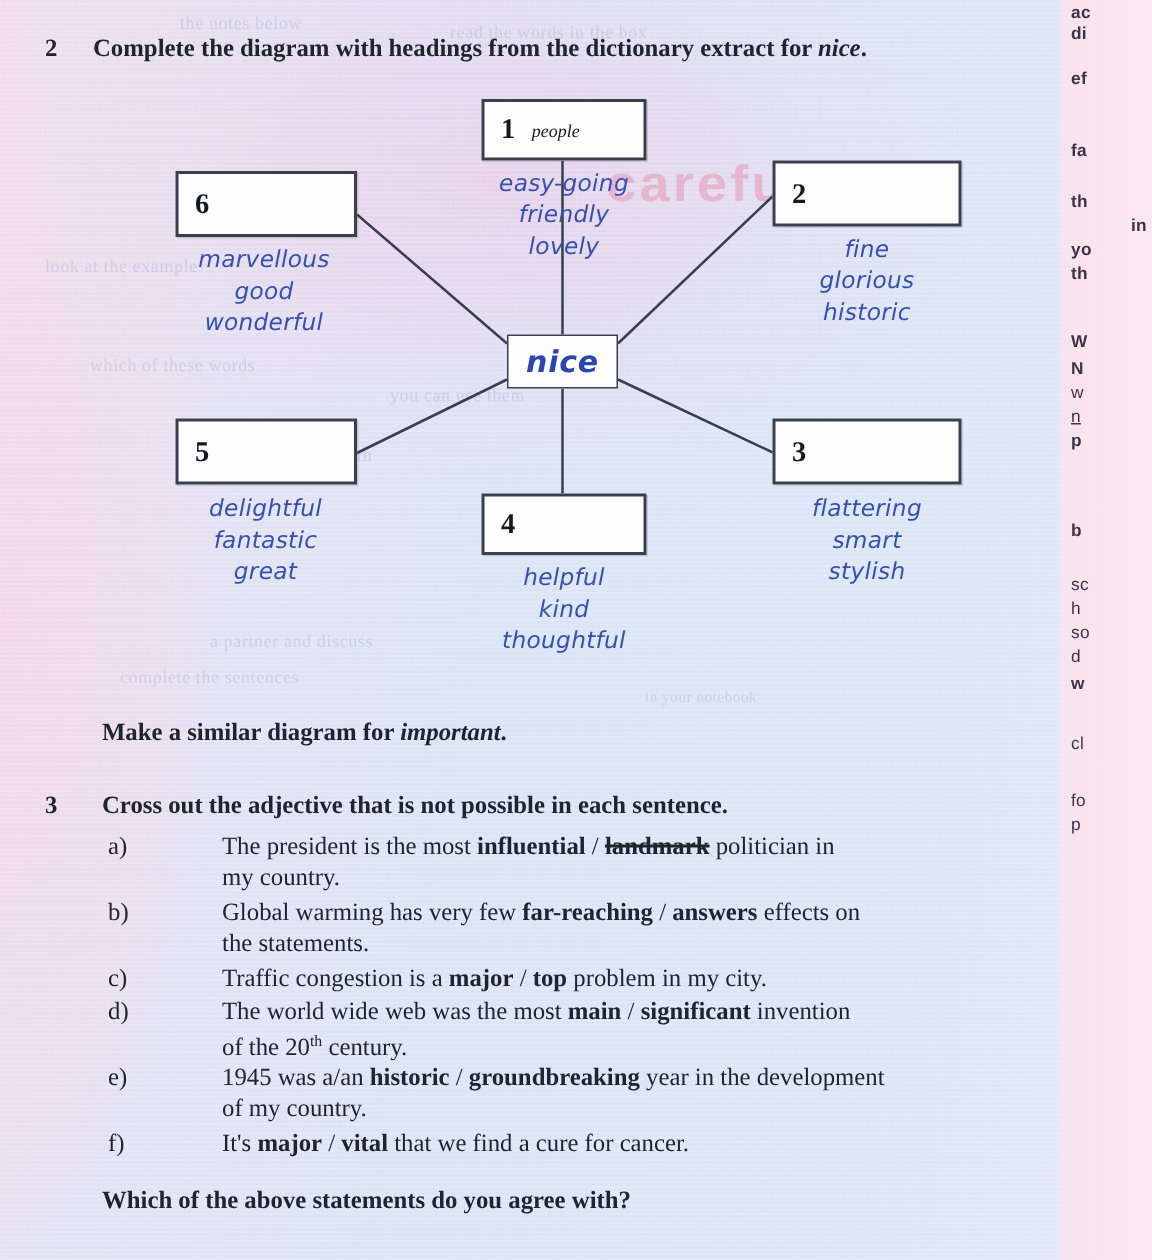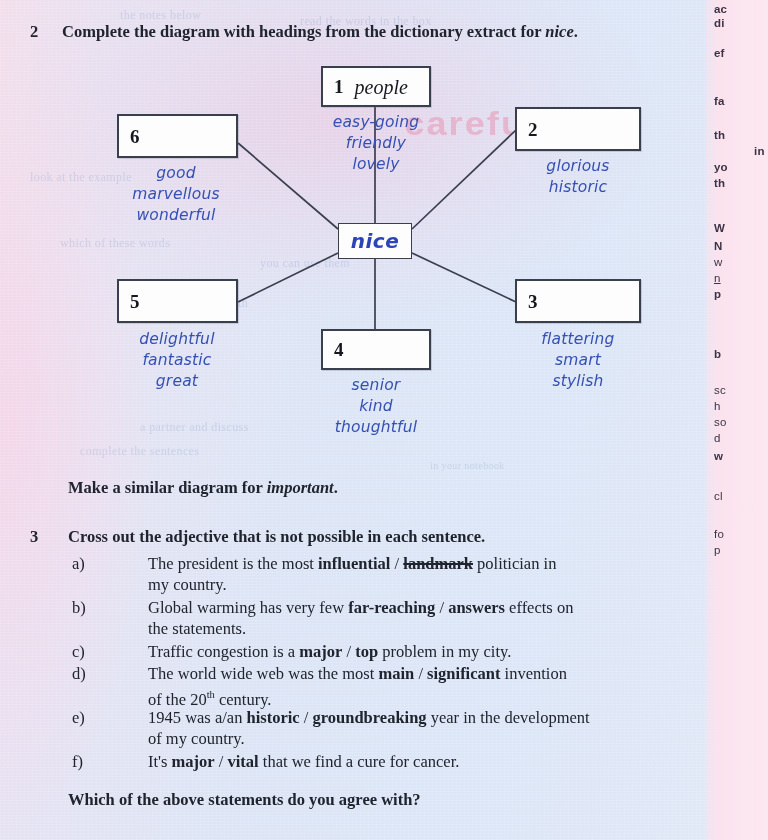--- a/index.html
+++ b/index.html
@@ -124,21 +124,21 @@
   .node .num {
     font-family: "Liberation Serif", serif;
     font-weight: bold;
     font-size: 19px;
     color: #15181f;
     line-height: 1;
   }
   .node .word {
     font-family: "Liberation Serif", serif;
     font-style: italic;
-    font-size: 20px;
+    font-size: 12px;
     color: #15181f;
     margin-left: 11px;
     line-height: 1;
   }
   
   #node-center {
     position: absolute;
     box-sizing: border-box;
     background: #fdfdfd;
     border: 1.8px solid #3a3f4d;
@@ -267,61 +267,62 @@
     <div>easy-going</div>
     <div>friendly</div>
     <div>lovely</div>
   </div>
 
   <div class="node" style="left:515px; top:107px; width:126px; height:44px;">
     <span class="num">2</span>
     <span class="word"></span>
   </div>
   <div class="wordlist" style="left:515px; top:156px; width:126px;">
+    <div>fine</div>
     <div>glorious</div>
     <div>historic</div>
   </div>
 
   <div class="node" style="left:515px; top:279px; width:126px; height:44px;">
     <span class="num">3</span>
     <span class="word"></span>
   </div>
   <div class="wordlist" style="left:515px; top:329px; width:126px;">
     <div>flattering</div>
     <div>smart</div>
     <div>stylish</div>
   </div>
 
   <div class="node" style="left:321px; top:329px; width:110px; height:41px;">
     <span class="num">4</span>
     <span class="word"></span>
   </div>
   <div class="wordlist" style="left:318px; top:375px; width:116px;">
-    <div>senior</div>
+    <div>helpful</div>
     <div>kind</div>
     <div>thoughtful</div>
   </div>
 
   <div class="node" style="left:117px; top:279px; width:121px; height:44px;">
     <span class="num">5</span>
     <span class="word"></span>
   </div>
   <div class="wordlist" style="left:116px; top:329px; width:122px;">
     <div>delightful</div>
     <div>fantastic</div>
     <div>great</div>
   </div>
 
   <div class="node" style="left:117px; top:114px; width:121px; height:44px;">
     <span class="num">6</span>
     <span class="word"></span>
   </div>
   <div class="wordlist" style="left:114px; top:163px; width:124px;">
+    <div>marvellous</div>
     <div>good</div>
-    <div>marvellous</div>
     <div>wonderful</div>
   </div>
 
   <div id="node-center" style="left:338px; top:223px; width:74px; height:36px;">
     <span class="center-word">nice</span>
   </div>
 </div>
 
 <div class="heading" style="left:68px; top:478px;">
   <span>Make a similar diagram for </span><i>important</i><span>.</span>

